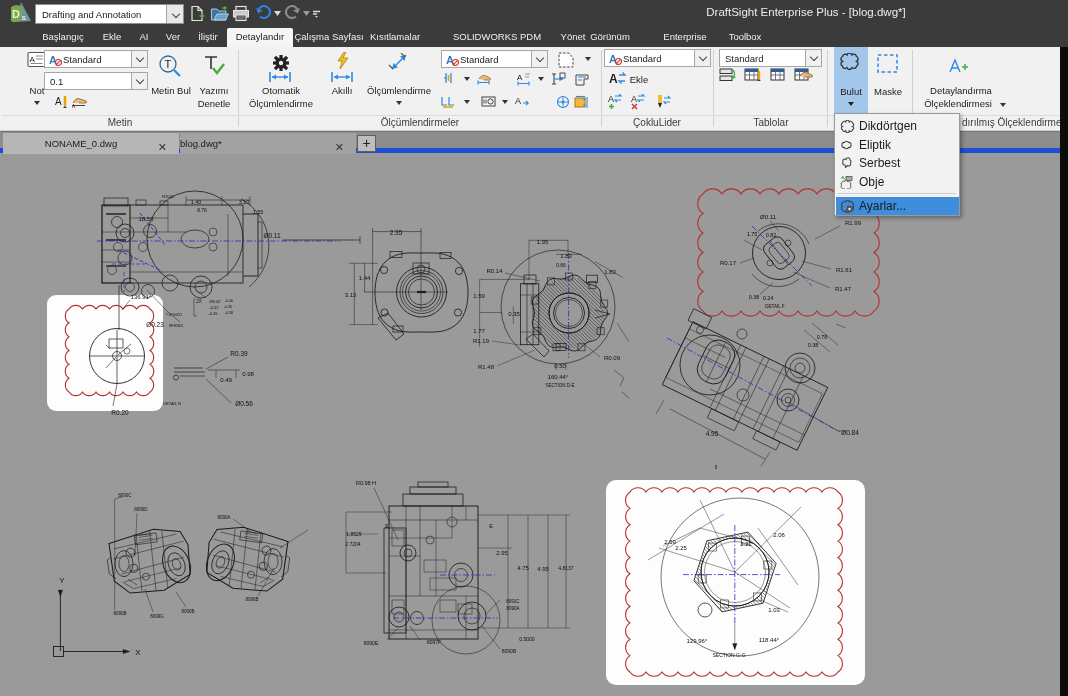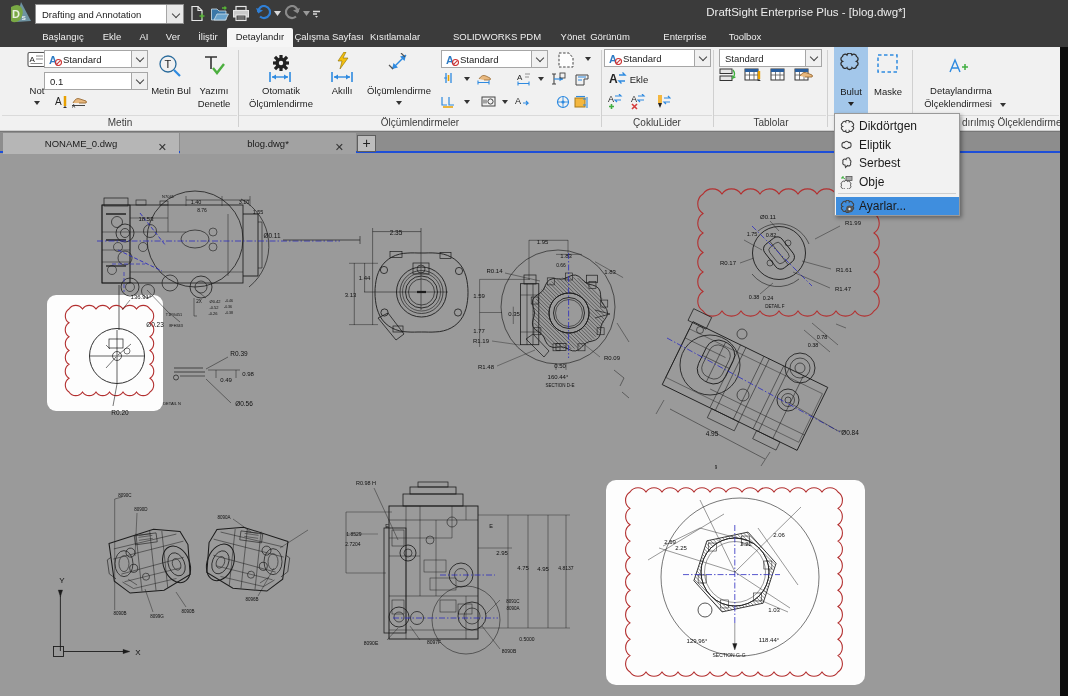--- a/index.html
+++ b/index.html
@@ -12,21 +12,21 @@
 #ribbon{left:0;top:47px;width:1060px;height:84px;background:#f1f1f1;z-index:3;border-bottom:1px solid #cfcfcf}
 .gdiv{position:absolute;top:3px;bottom:3px;width:1px;background:#d0d0d0}
 .glab{position:absolute;top:70px;font-size:10px;color:#3c3c3c;transform:translateX(-50%);white-space:nowrap}
 .gline{position:absolute;top:68px;height:1px;background:#dadada}
 .btxt{position:absolute;font-size:9.5px;line-height:10px;color:#1b1b1b;text-align:center;transform:translateX(-50%);white-space:nowrap}
 .combo{position:absolute;height:18px;background:#fff;border:1px solid #a6a6a6}
 .combo .ct{position:absolute;left:18px;top:3px;font-size:9.5px;color:#1b1b1b}
 .combo .ca{position:absolute;right:0;top:0;bottom:0;width:16px;background:#f0f0f0;border-left:1px solid #a6a6a6}
 .chev{position:absolute;right:4px;top:6px;width:6px;height:6px;border-right:1.4px solid #444;border-bottom:1.4px solid #444;transform:rotate(45deg);margin-top:-2px}
 .dar{position:absolute;width:0;height:0;border-left:3.5px solid transparent;border-right:3.5px solid transparent;border-top:4px solid #333;transform:translateX(-50%)}
-#tabbar{left:0;top:131px;width:1068px;height:22px;background:#8d8d8d;z-index:3;border-top:1px solid #777;border-bottom:2px solid #1d4ed8}
+#tabbar{left:0;top:131px;width:1068px;height:22px;background:#8d8d8d;z-index:3;border-top:1px solid #777;border-bottom:5px solid #1d4ed8}
 .dtab{position:absolute;top:1px;height:21px;font-size:9.5px;color:#1a1a1a}
 .dtab .x{position:absolute;top:4px;font-size:11px;color:#333}
 #plus{position:absolute;left:357px;top:3px;width:19px;height:17px;border:1px solid #5e5e5e;background:#bdbdbd;color:#222;font-size:14px;line-height:15px;text-align:center}
 #blackstrip{left:1060px;top:47px;width:8px;height:649px;background:#0c0c0c;z-index:4}
 #dropdown{left:834px;top:113px;width:126px;height:103px;background:#f2f2f2;border:1px solid #9a9a9a;box-shadow:2px 2px 4px rgba(0,0,0,.35);z-index:6}
 .ditem{position:absolute;left:1px;width:122px;height:18px;font-size:12px;color:#1b1b1b;line-height:18px}
 .ditem .ic{position:absolute;left:4px;top:3px}
 .ditem .tx{position:absolute;left:23px;top:0}
 #dsep{position:absolute;left:3px;top:79px;width:118px;height:1px;background:#cfcfcf}
 #dhl{position:absolute;left:1px;top:83px;width:123px;height:17.5px;background:#3f8ede}
@@ -871,21 +871,21 @@
       <svg class="abs" style="left:948px;top:11px" width="22" height="16" viewBox="0 0 22 16">
         <path d="M2 14 L7 2 L12 14 M4 10 H10" fill="none" stroke="#2e8ae0" stroke-width="1.4"></path>
         <path d="M17 6 v6 M14 9 h6" stroke="#3fae3f" stroke-width="1.5"></path>
       </svg>
       <div class="btxt" style="left:961px;top:39px">Detaylandırma</div>
       <div class="btxt" style="left:958px;top:52px">Ölçeklendirmesi</div>
       <div class="dar" style="left:1003px;top:56px"></div>
     </div>
 <div id="tabbar" class="abs">
       <div class="dtab" style="left:3px;width:176px;background:#b6b6b6;text-align:center;line-height:21px;padding-right:20px">NONAME_0.dwg<span class="x" style="right:12px">✕</span></div>
-      <div class="dtab" style="left:180px;width:176px;background:#a2a2a2;text-align:center;line-height:21px;">blog.dwg*<span class="x" style="right:12px">✕</span></div>
+      <div class="dtab" style="left:180px;width:176px;background:#a2a2a2;line-height:21px;">blog.dwg*<span class="x" style="right:12px">✕</span></div>
       <div id="plus">+</div>
     </div>
 <div id="blackstrip" class="abs"></div>
 <div id="dropdown" class="abs">
       <div class="ditem" style="top:3px">
         <svg class="ic" width="15" height="13" viewBox="0 0 15 13">
           <path d="M2.5 3 a1.8 1.8 0 0 1 3.2 -1 a1.8 1.8 0 0 1 3.6 0 a1.8 1.8 0 0 1 3.2 1 a1.8 1.8 0 0 1 0 3.4 a1.8 1.8 0 0 1 0 3.4 a1.8 1.8 0 0 1 -3.2 1 a1.8 1.8 0 0 1 -3.6 0 a1.8 1.8 0 0 1 -3.2 -1 a1.8 1.8 0 0 1 0 -3.4 a1.8 1.8 0 0 1 0 -3.4 Z" fill="none" stroke="#444" stroke-width="1.1"></path>
         </svg>
         <span class="tx">Dikdörtgen</span>
       </div>

